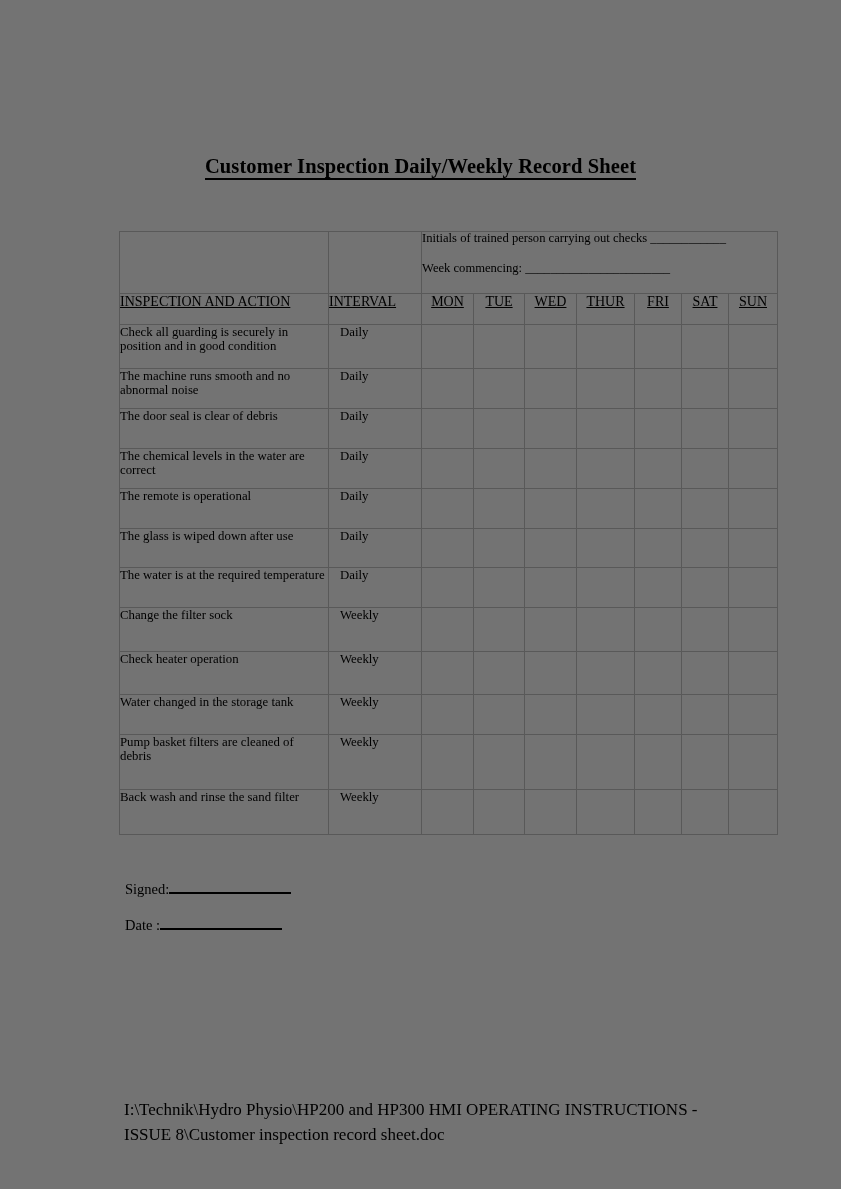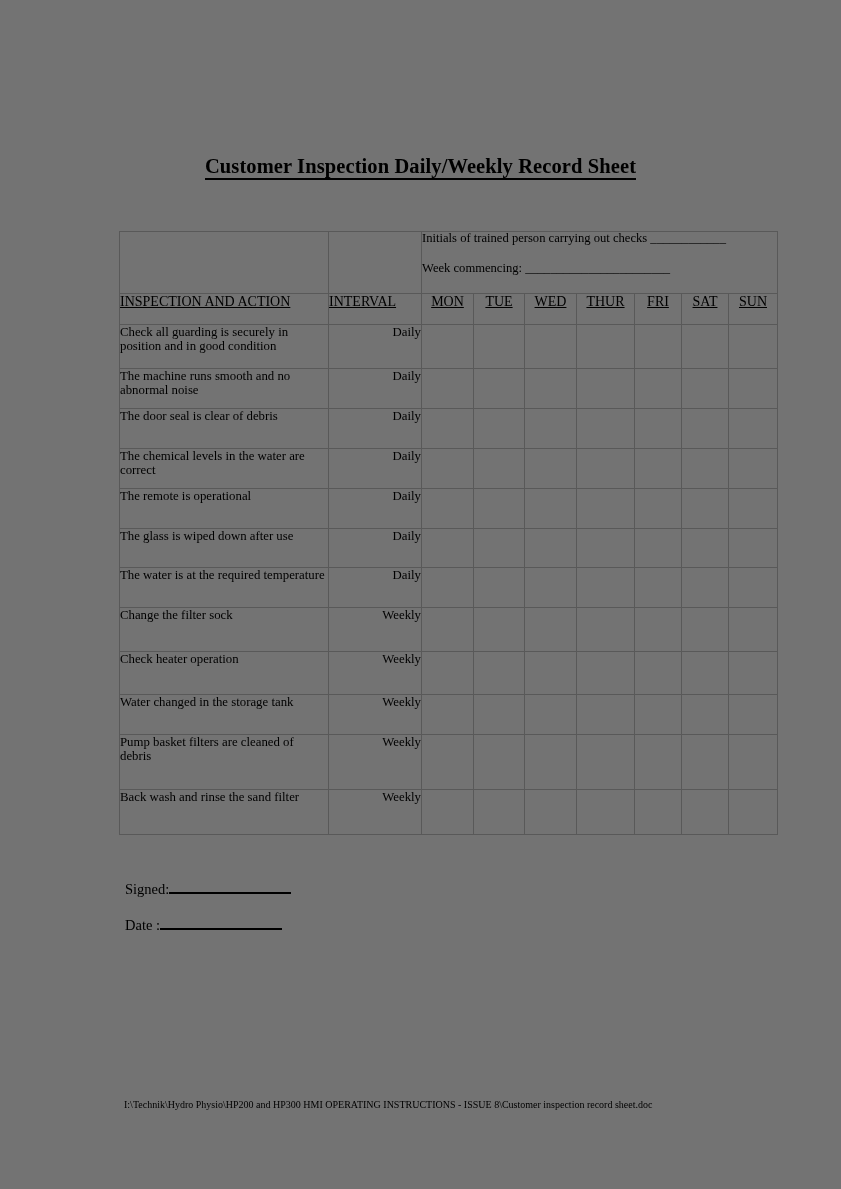--- a/index.html
+++ b/index.html
@@ -104,22 +104,21 @@
     text-underline-offset: 1px;
   }
 
   
   .body-cell {
     padding: 4px 7px 0 7px;
     line-height: 1.12;
     font-size: 12.8px;
   }
   .body-cell.interval {
-    padding-left: 20px;
-    text-align: right;
+    padding-left: 11px;
   }
   .day-cell { }
 
   
   .sig-block {
     position: absolute;
     left: 125px;
     top: 882px;
     font-size: 14.5px;
     line-height: 1;
@@ -140,21 +139,21 @@
     height: 0.72em;
     vertical-align: baseline;
   }
 
   
   .footer-path {
     position: absolute;
     left: 124px;
     top: 1098px;
     width: 620px;
-    font-size: 10px;
+    font-size: 17px;
     line-height: 1.45;
   }
 </style>
 </head>
 <body>
 
 <div class="page">
 
   <div class="doc-title">
     <span>Customer Inspection Daily/Weekly Record Sheet</span>

